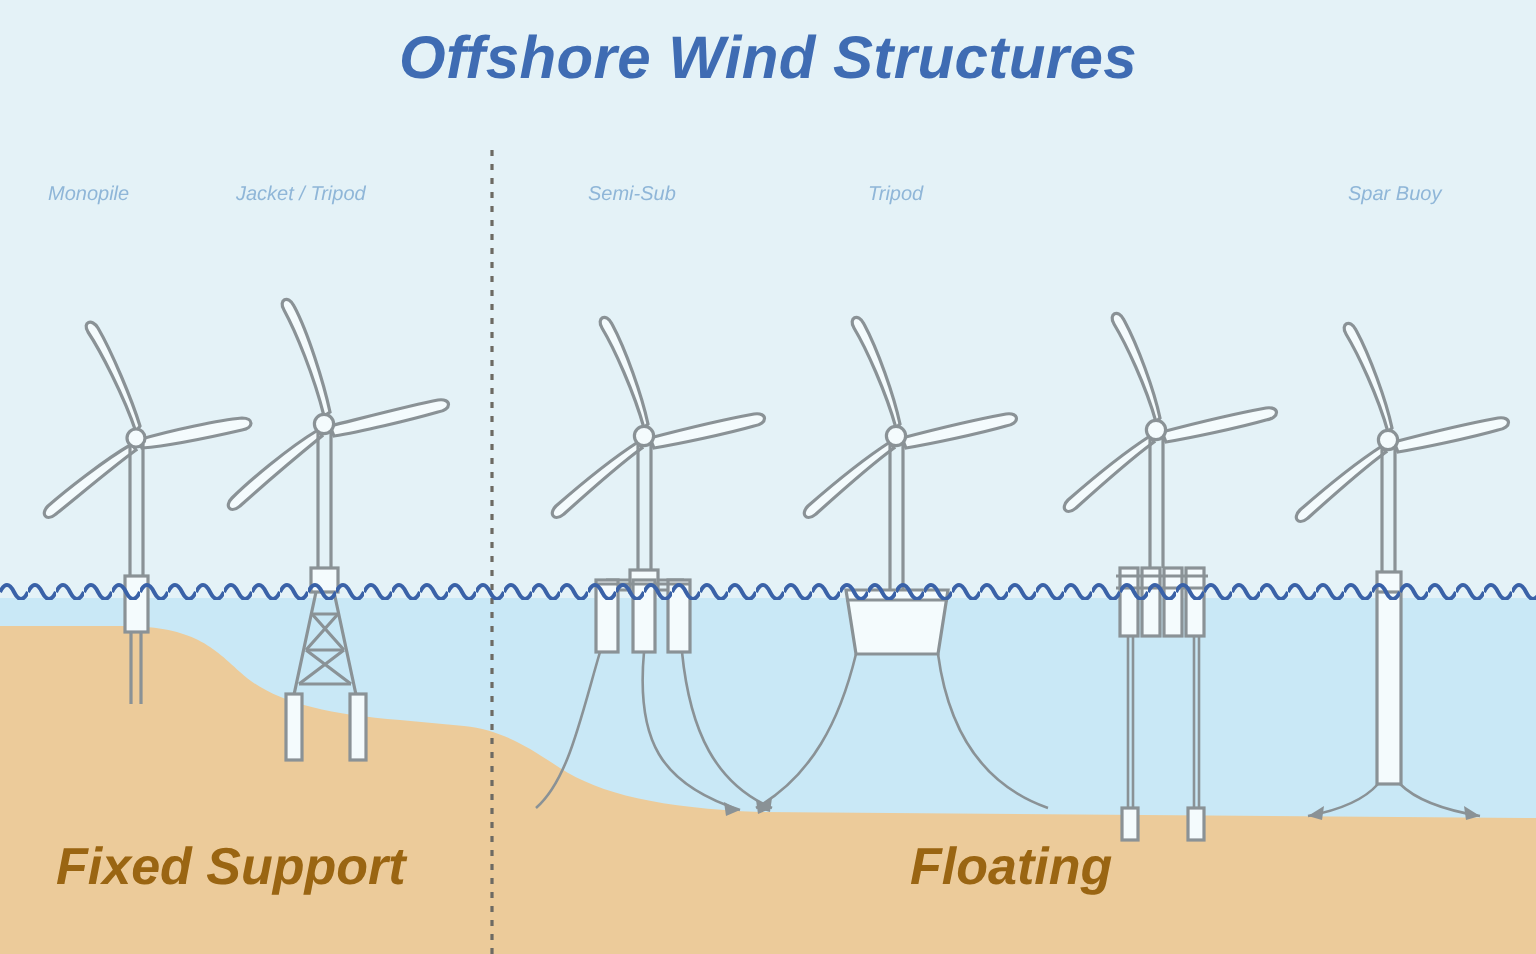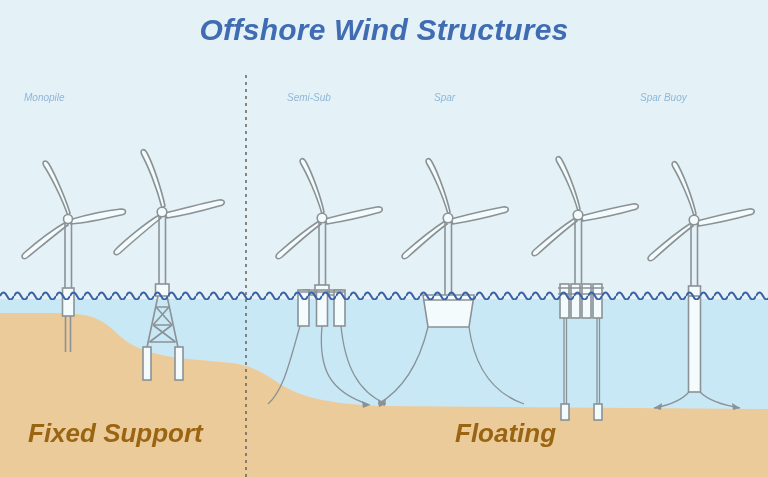--- a/index.html
+++ b/index.html
@@ -191,20 +191,21 @@
         <path d="M740,408 l-8,-5 l1,7 z"></path>
       </g>
     </g>
 
     <rect x="0" y="291" width="768" height="12" fill="url(#wavepat)"></rect>
   </svg>
 
   <div class="ttl">Offshore Wind Structures</div>
 
   <div class="lbl" style="left:24px">Monopile</div>
-  <div class="lbl" style="left:287px">Semi-Sub</div>
-  <div class="lbl" style="left:434px">Spar</div>
-  <div class="lbl" style="left:640px">Spar Buoy</div>
+  <div class="lbl" style="left:118px">Jacket / Tripod</div>
+  <div class="lbl" style="left:294px">Semi-Sub</div>
+  <div class="lbl" style="left:434px">Tripod</div>
+  <div class="lbl" style="left:674px">Spar Buoy</div>
 
   <div class="cat" style="left:28px">Fixed Support</div>
   <div class="cat" style="left:455px">Floating</div>
 
 </div>
 
 </body></html>

